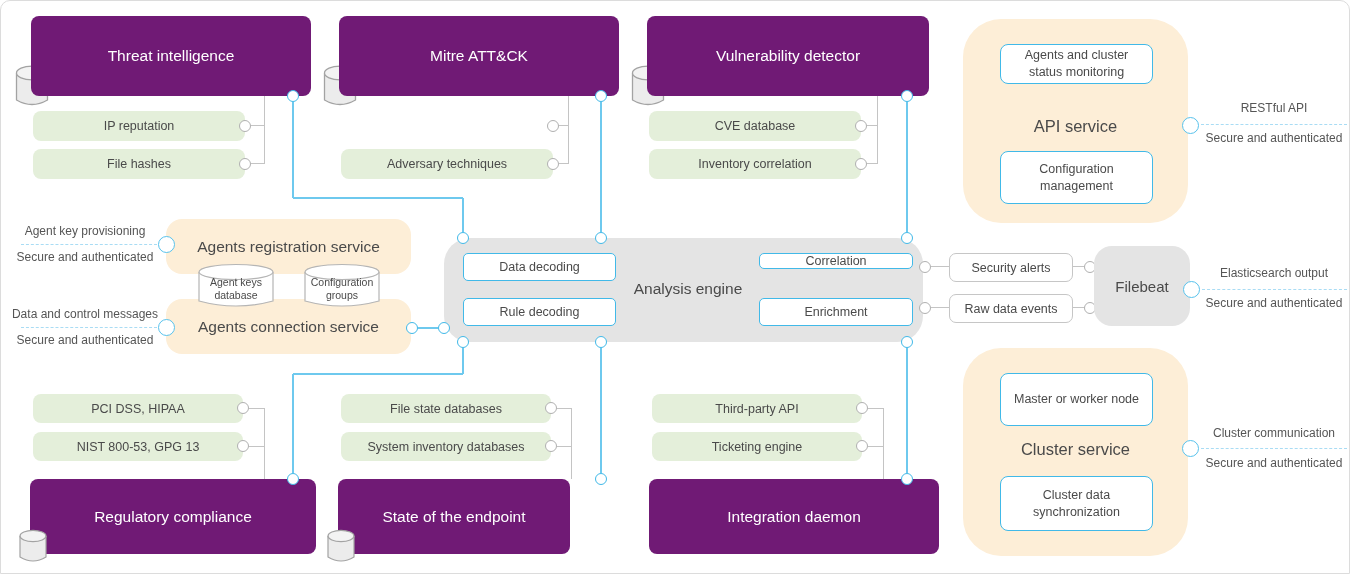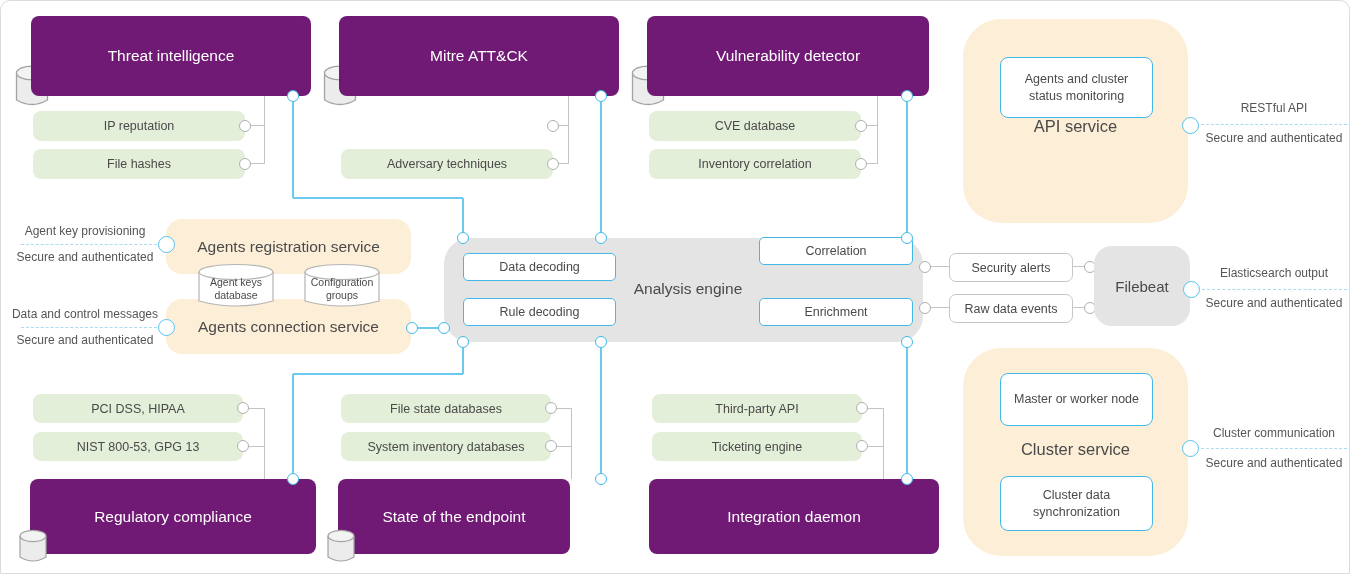--- a/index.html
+++ b/index.html
@@ -221,21 +221,21 @@
   <div class="abs circ c-big" style="left:157px;top:318px"></div>
   <div class="abs circ c-blue" style="left:405px;top:321px"></div>
 
   <div class="abs engine" style="left:443px;top:237px;width:479px;height:104px"></div>
   <div class="abs procbox" style="left:462px;top:252px;width:153px;height:28px">
     <span>Data decoding</span>
   </div>
   <div class="abs procbox" style="left:462px;top:297px;width:153px;height:28px">
     <span>Rule decoding</span>
   </div>
-  <div class="abs procbox" style="left:758px;top:236px;width:154px;height:28px">
+  <div class="abs procbox" style="left:758px;top:252px;width:154px;height:16px">
     <span>Correlation</span>
   </div>
   <div class="abs procbox" style="left:758px;top:297px;width:154px;height:28px">
     <span>Enrichment</span>
   </div>
   <div class="abs" style="left:615px;top:279px;width:144px;text-align:center;color:#4a4a4a;font-size:15.5px">
     <span>Analysis engine</span>
   </div>
 
   <div class="abs circ c-blue" style="left:456px;top:231px"></div>
@@ -261,25 +261,28 @@
   </div>
   <div class="abs circ c-big" style="left:1182px;top:280px"></div>
   <div class="abs linklabel" style="left:1203px;top:266px;width:140px">
     <span>Elasticsearch output</span>
   </div>
   <div class="abs linklabel" style="left:1203px;top:296px;width:140px">
     <span>Secure and authenticated</span>
   </div>
 
   <div class="abs peach-big" style="left:962px;top:18px;width:225px;height:204px"></div>
-  <div class="abs whitebox" style="left:999px;top:56px;width:153px;height:61px">
+  <div class="abs whitebox" style="left:999px;top:43px;width:153px;height:40px">
     <span>Agents and cluster status monitoring</span>
   </div>
   <div class="abs svc-title big" style="left:962px;top:113px;width:225px;height:24px">
     <span>API service</span>
+  </div>
+  <div class="abs whitebox" style="left:999px;top:150px;width:153px;height:53px">
+    <span>Configuration management</span>
   </div>
   <div class="abs circ c-big" style="left:1181px;top:116px"></div>
   <div class="abs linklabel" style="left:1203px;top:101px;width:140px">
     <span>RESTful API</span>
   </div>
   <div class="abs linklabel" style="left:1203px;top:131px;width:140px">
     <span>Secure and authenticated</span>
   </div>
 
   <div class="abs peach-big" style="left:962px;top:347px;width:225px;height:208px"></div>

